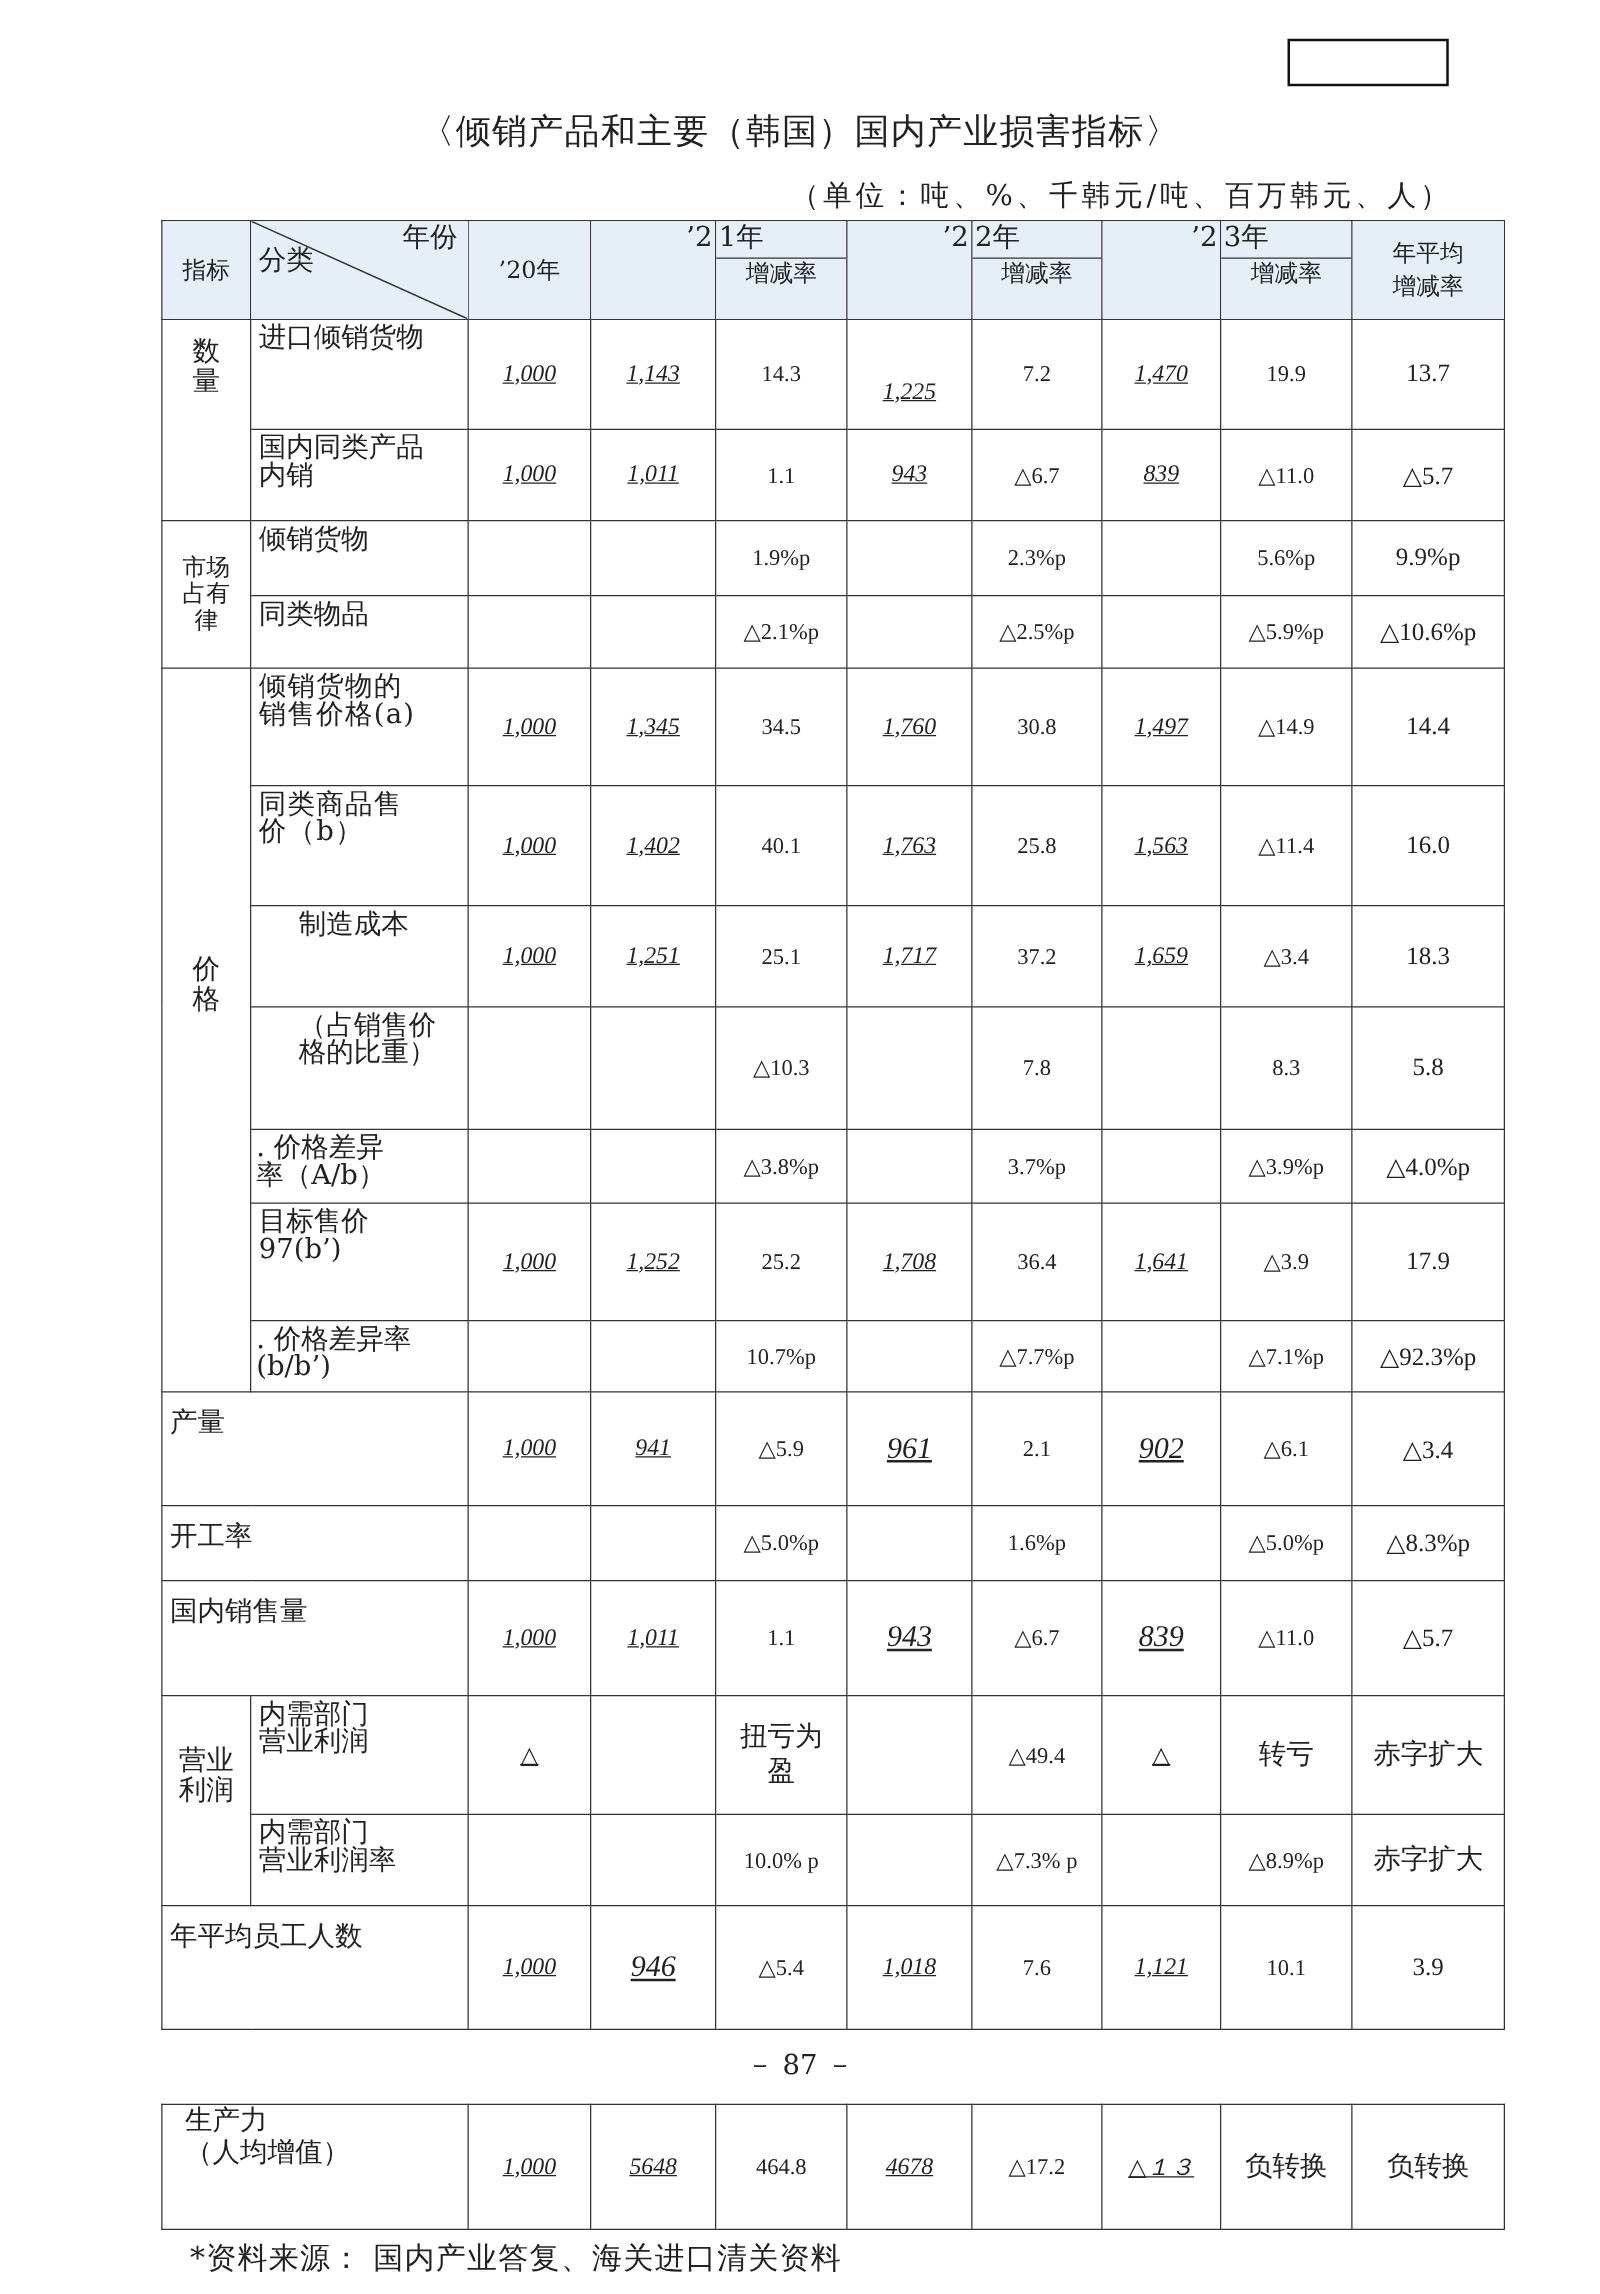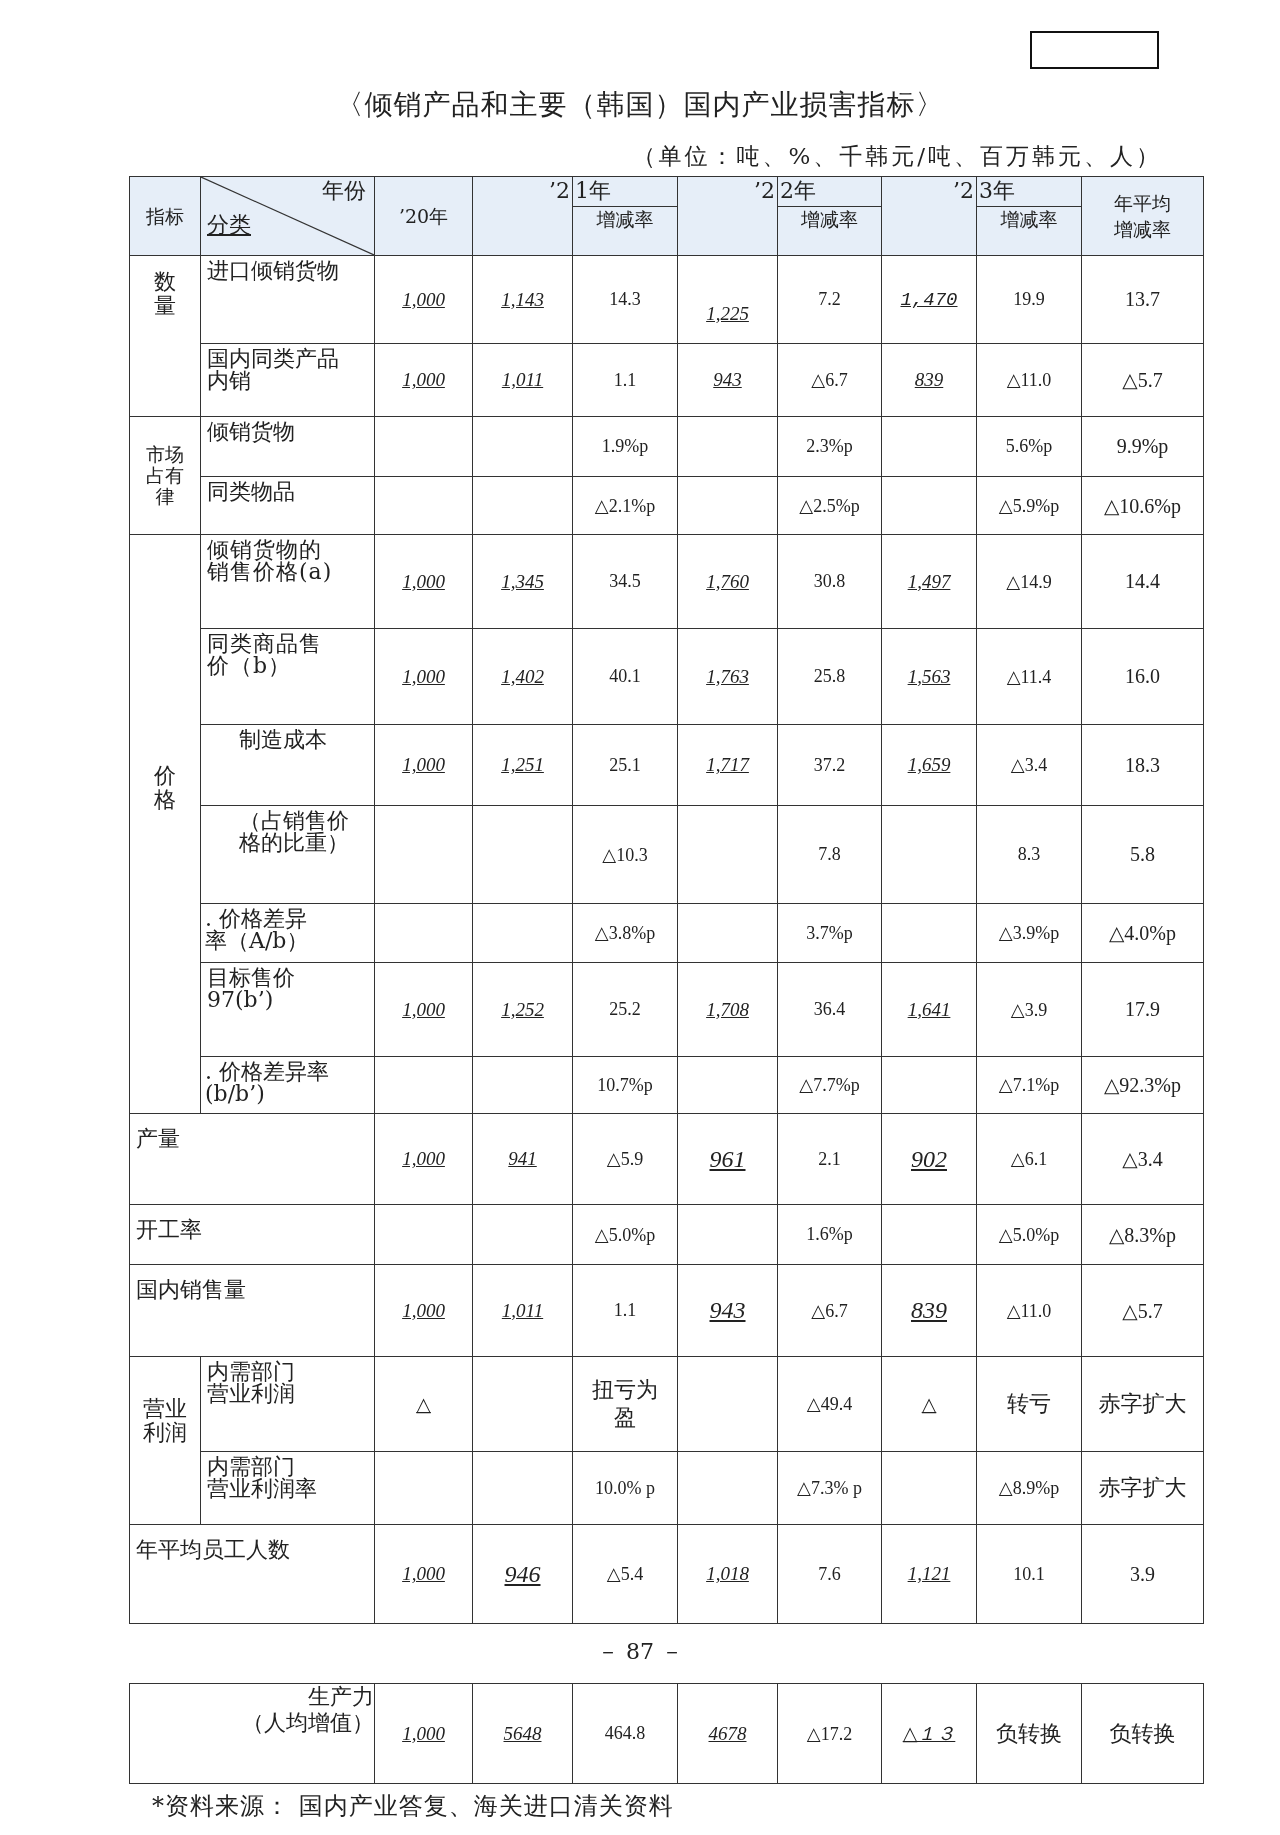--- a/index.html
+++ b/index.html
@@ -45,21 +45,21 @@
       <col style="width:122px">
   </colgroup>
   <tbody>
       <tr class="hdr" style="height:79px">
     <td class="grp">指标</td>
     <td>
       <svg class="diag" viewBox="0 0 174 79" preserveAspectRatio="none">
             <line x1="0" y1="0" x2="174" y2="79" stroke="#333" stroke-width="1.2"></line>
           </svg>
       <span class="abs lbl" style="right:8px; top:2px;">年份</span>
-      <span class="abs lbl" style="left:6px; top:36px;text-decoration:underline;">分类</span>
+      <span class="abs lbl" style="left:6px; top:20px;">分类</span>
     </td>
     <td class="grp">’20年</td>
     <td style="text-align:right; vertical-align:top;"><span class="lbl" style="position:relative; top:2px; right:2px;">’2</span></td>
     <td style="vertical-align:top;">
       <div class="lbl" style="height:27px; padding-left:2px; border-bottom:1.3px solid #333; margin-top:2px;">1年</div>
       <div class="grp-sm" style="padding-top:2px;">增减率</div>
     </td>
     <td style="text-align:right; vertical-align:top;"><span class="lbl" style="position:relative; top:2px; right:2px;">’2</span></td>
     <td style="vertical-align:top;">
       <div class="lbl" style="height:27px; padding-left:2px; border-bottom:1.3px solid #333; margin-top:2px;">2年</div>
@@ -93,21 +93,21 @@
         <td>
           <div class="rate" style="white-space:pre-line;">14.3</div>
         </td>
         <td>
           <div class="num" style="white-space:pre-line;margin-top:28px;">1,225</div>
         </td>
         <td>
           <div class="rate" style="white-space:pre-line;">7.2</div>
         </td>
         <td>
-          <div class="num" style="white-space:pre-line;font-family:Liberation Mono, monospace;">1,470</div>
+          <div class="num" style="white-space:pre-line;">1,470</div>
         </td>
         <td>
           <div class="rate" style="white-space:pre-line;">19.9</div>
         </td>
         <td>
           <div class="rate-l" style="white-space:pre-line;">13.7</div>
         </td>
       </tr>
       <tr style="height: 73px;">
         <td style="vertical-align:top;">
@@ -608,21 +608,21 @@
       <col style="width:100px">
     <col style="width:105px">
       <col style="width:100px">
       <col style="width:104px">
       <col style="width:95px">
     <col style="width:105px">
       <col style="width:122px">
   </colgroup>
   <tbody>
       <tr style="height:100px">
-    <td style="vertical-align:top;text-align:right;">
+    <td style="vertical-align:top;">
           <div class="lbl" style="white-space:pre-line; padding:0 0 0 18px; line-height:26px;">生产力
 （人均增值）</div>
         </td>
     <td>
           <div class="num">1,000</div>
         </td>
     <td>
           <div class="num">5648</div>
         </td>
     <td>

